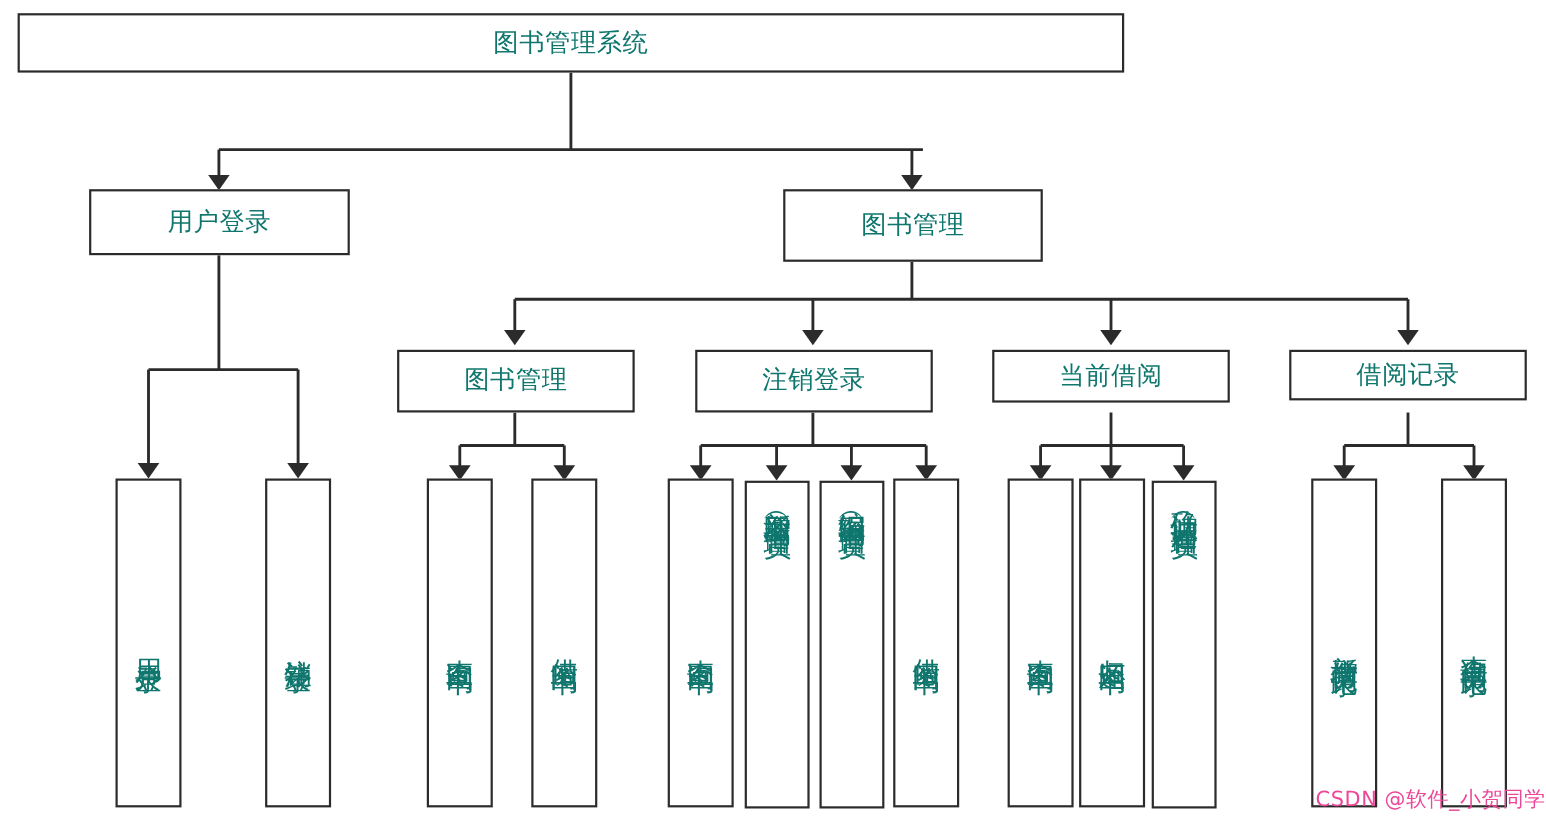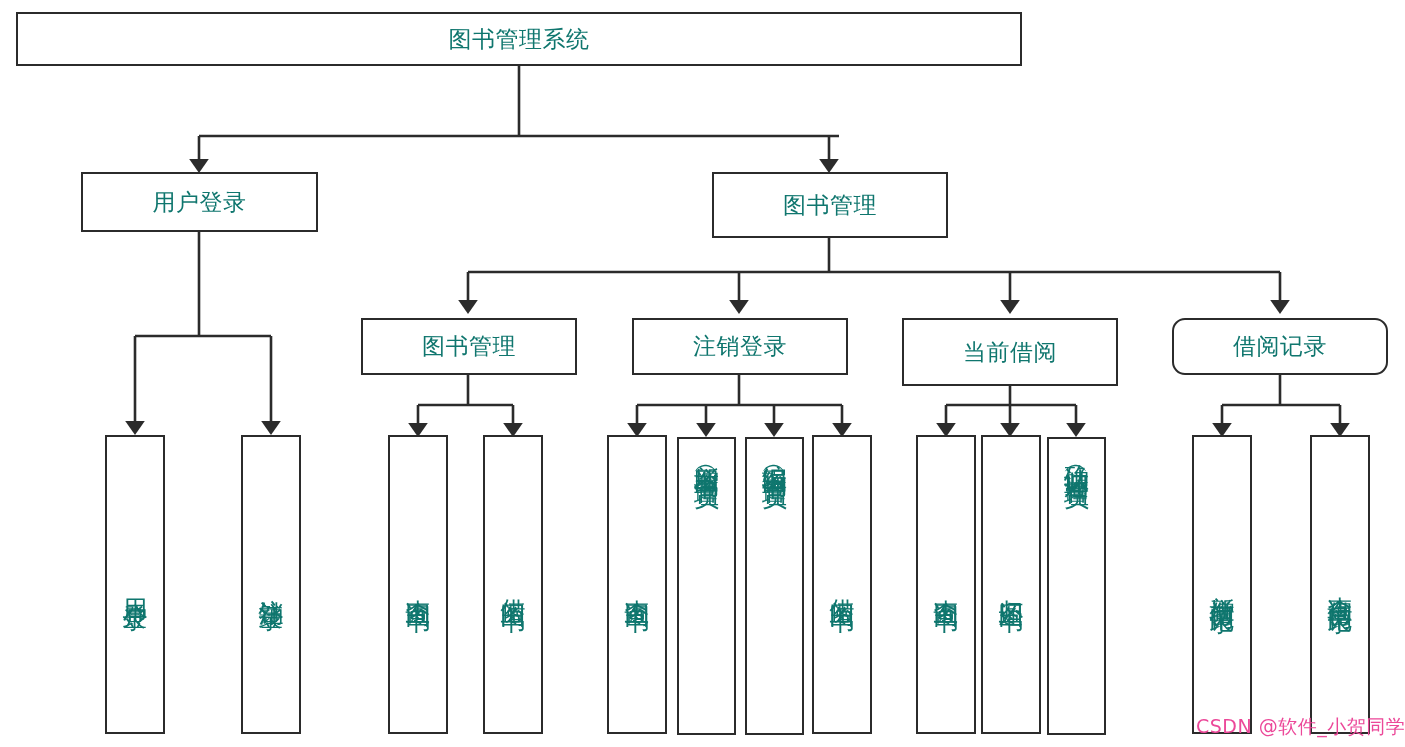--- a/index.html
+++ b/index.html
@@ -142,24 +142,24 @@
   <div class="node h-node" style="left:712px; top:172px; width:236px; height:66px;">
     <span class="node-label">图书管理</span>
   </div>
 
   <div class="node h-node" style="left:361px; top:318px; width:216px; height:57px;">
     <span class="node-label">图书管理</span>
   </div>
   <div class="node h-node" style="left:632px; top:318px; width:216px; height:57px;">
     <span class="node-label">注销登录</span>
   </div>
-  <div class="node h-node" style="left:902px; top:318px; width:216px; height:68px;">
+  <div class="node h-node" style="left:902px; top:318px; width:216px; height:48px;">
     <span class="node-label">当前借阅</span>
   </div>
-  <div class="node h-node" style="left:1172px; top:318px; width:216px; height:57px;border-radius:13px;">
+  <div class="node h-node" style="left:1172px; top:318px; width:216px; height:46px;">
     <span class="node-label">借阅记录</span>
   </div>
 
   <div class="node v-node centered" style="left:105px; top:435px; width:60px; height:299px;">
     <span class="node-label">用户登录</span>
   </div>
   <div class="node v-node centered" style="left:241px; top:435px; width:60px; height:299px;">
     <span class="node-label">注销登录</span>
   </div>
 

